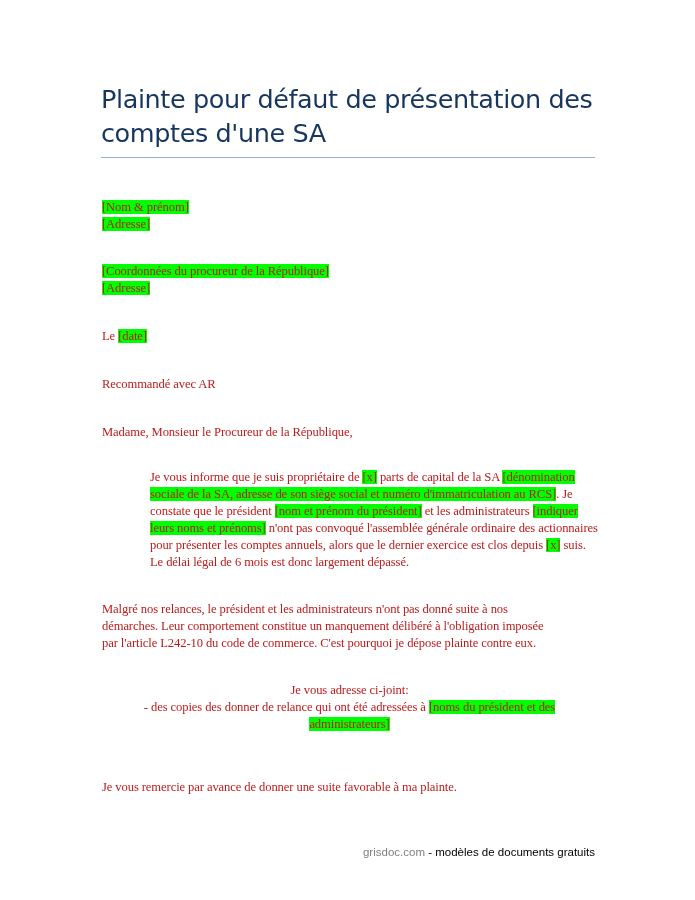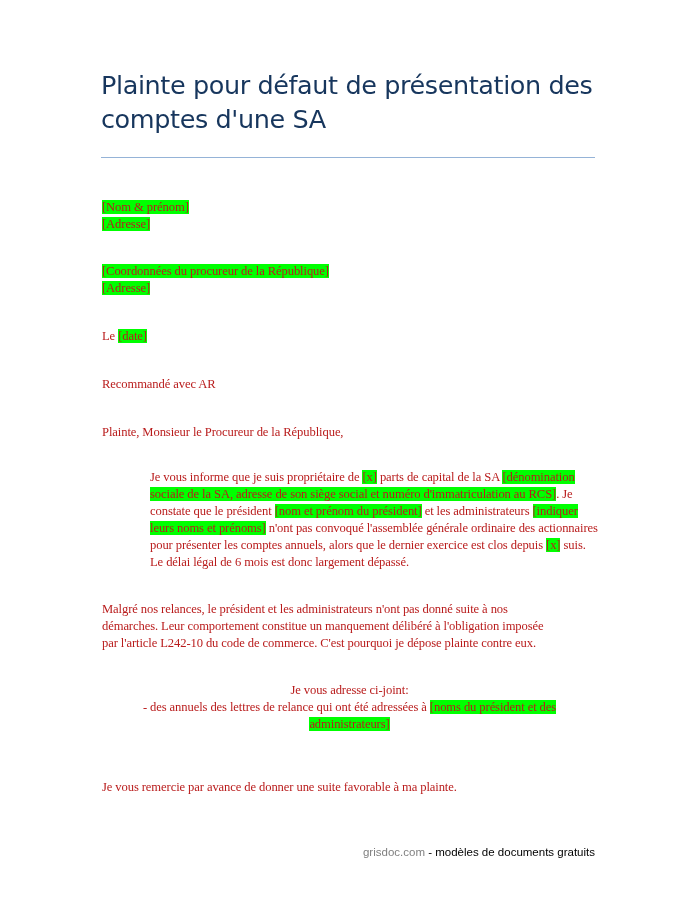--- a/index.html
+++ b/index.html
@@ -1,19 +1,19 @@
 <!DOCTYPE html>
 <html><head>
 <meta charset="utf-8">
 <style>
   html, body { margin: 0; padding: 0; background: #ffffff; }
   body { width: 695px; height: 900px; position: relative; overflow: hidden; }
   .page { position: absolute; left: 0; top: 0; width: 695px; height: 900px; background: #fff; }
   .title {
-    position: absolute; left: 101px; top: 68px; width: 500px;
+    position: absolute; left: 101px; top: 82px; width: 500px;
     font-family: "DejaVu Sans", sans-serif; font-size: 25.5px; line-height: 34px;
     color: #17365D; letter-spacing: -0.4px; margin: 0; font-weight: normal;
   }
   .rule { position: absolute; left: 101px; top: 157px; width: 494px; height: 1px; background: #95B3D7; }
   .body-text {
     font-family: "Liberation Serif", serif; font-size: 12.6px; color: #b91c1c;
     line-height: 17px; letter-spacing: -0.1px;
   }
   .block { position: absolute; left: 102px; width: 495px; margin: 0; }
   .hl { background: #00FF00; }
@@ -48,21 +48,21 @@
 
   <div class="block body-text" style="top:328px;">
     <span class="line"><span>Le </span><span class="hl">[date]</span></span>
   </div>
 
   <div class="block body-text" style="top:376px;">
     <span class="line">Recommandé avec AR</span>
   </div>
 
   <div class="block body-text" style="top:424px;">
-    <span class="line">Plainte, Monsieur le Procureur de la République,</span>
+    <span class="line">Madame, Monsieur le Procureur de la République,</span>
   </div>
 
   <div class="block body-text" style="top:469px;margin-left:48px;">
     <span class="line">
       <span>Je vous informe que je suis propriétaire de </span><span class="hl">[x]</span><span> parts de capital de la SA </span><span class="hl">[dénomination</span>
     </span>
     <span class="line">
       <span class="hl">sociale de la SA, adresse de son siège social et numéro d'immatriculation au RCS]</span><span>. Je</span>
     </span>
     <span class="line">
@@ -79,21 +79,21 @@
 
   <div class="block body-text" style="top:601px;">
     <span class="line">Malgré nos relances, le président et les administrateurs n'ont pas donné suite à nos</span>
     <span class="line">démarches. Leur comportement constitue un manquement délibéré à l'obligation imposée</span>
     <span class="line">par l'article L242-10 du code de commerce. C'est pourquoi je dépose plainte contre eux.</span>
   </div>
 
   <div class="block body-text" style="top:682px;text-align:center;">
     <span class="line">Je vous adresse ci-joint:</span>
     <span class="line">
-      <span>- des annuels des lettres de relance qui ont été adressées à </span><span class="hl">[noms du président et des</span>
+      <span>- des copies des donner de relance qui ont été adressées à </span><span class="hl">[noms du président et des</span>
     </span>
     <span class="line"><span class="hl">administrateurs]</span></span>
   </div>
 
   <div class="block body-text" style="top:779px;">
     <span class="line">Je vous remercie par avance de donner une suite favorable à ma plainte.</span>
   </div>
 
   <div class="footer">
     <span class="brand">grisdoc.com</span><span> - modèles de documents gratuits</span>

